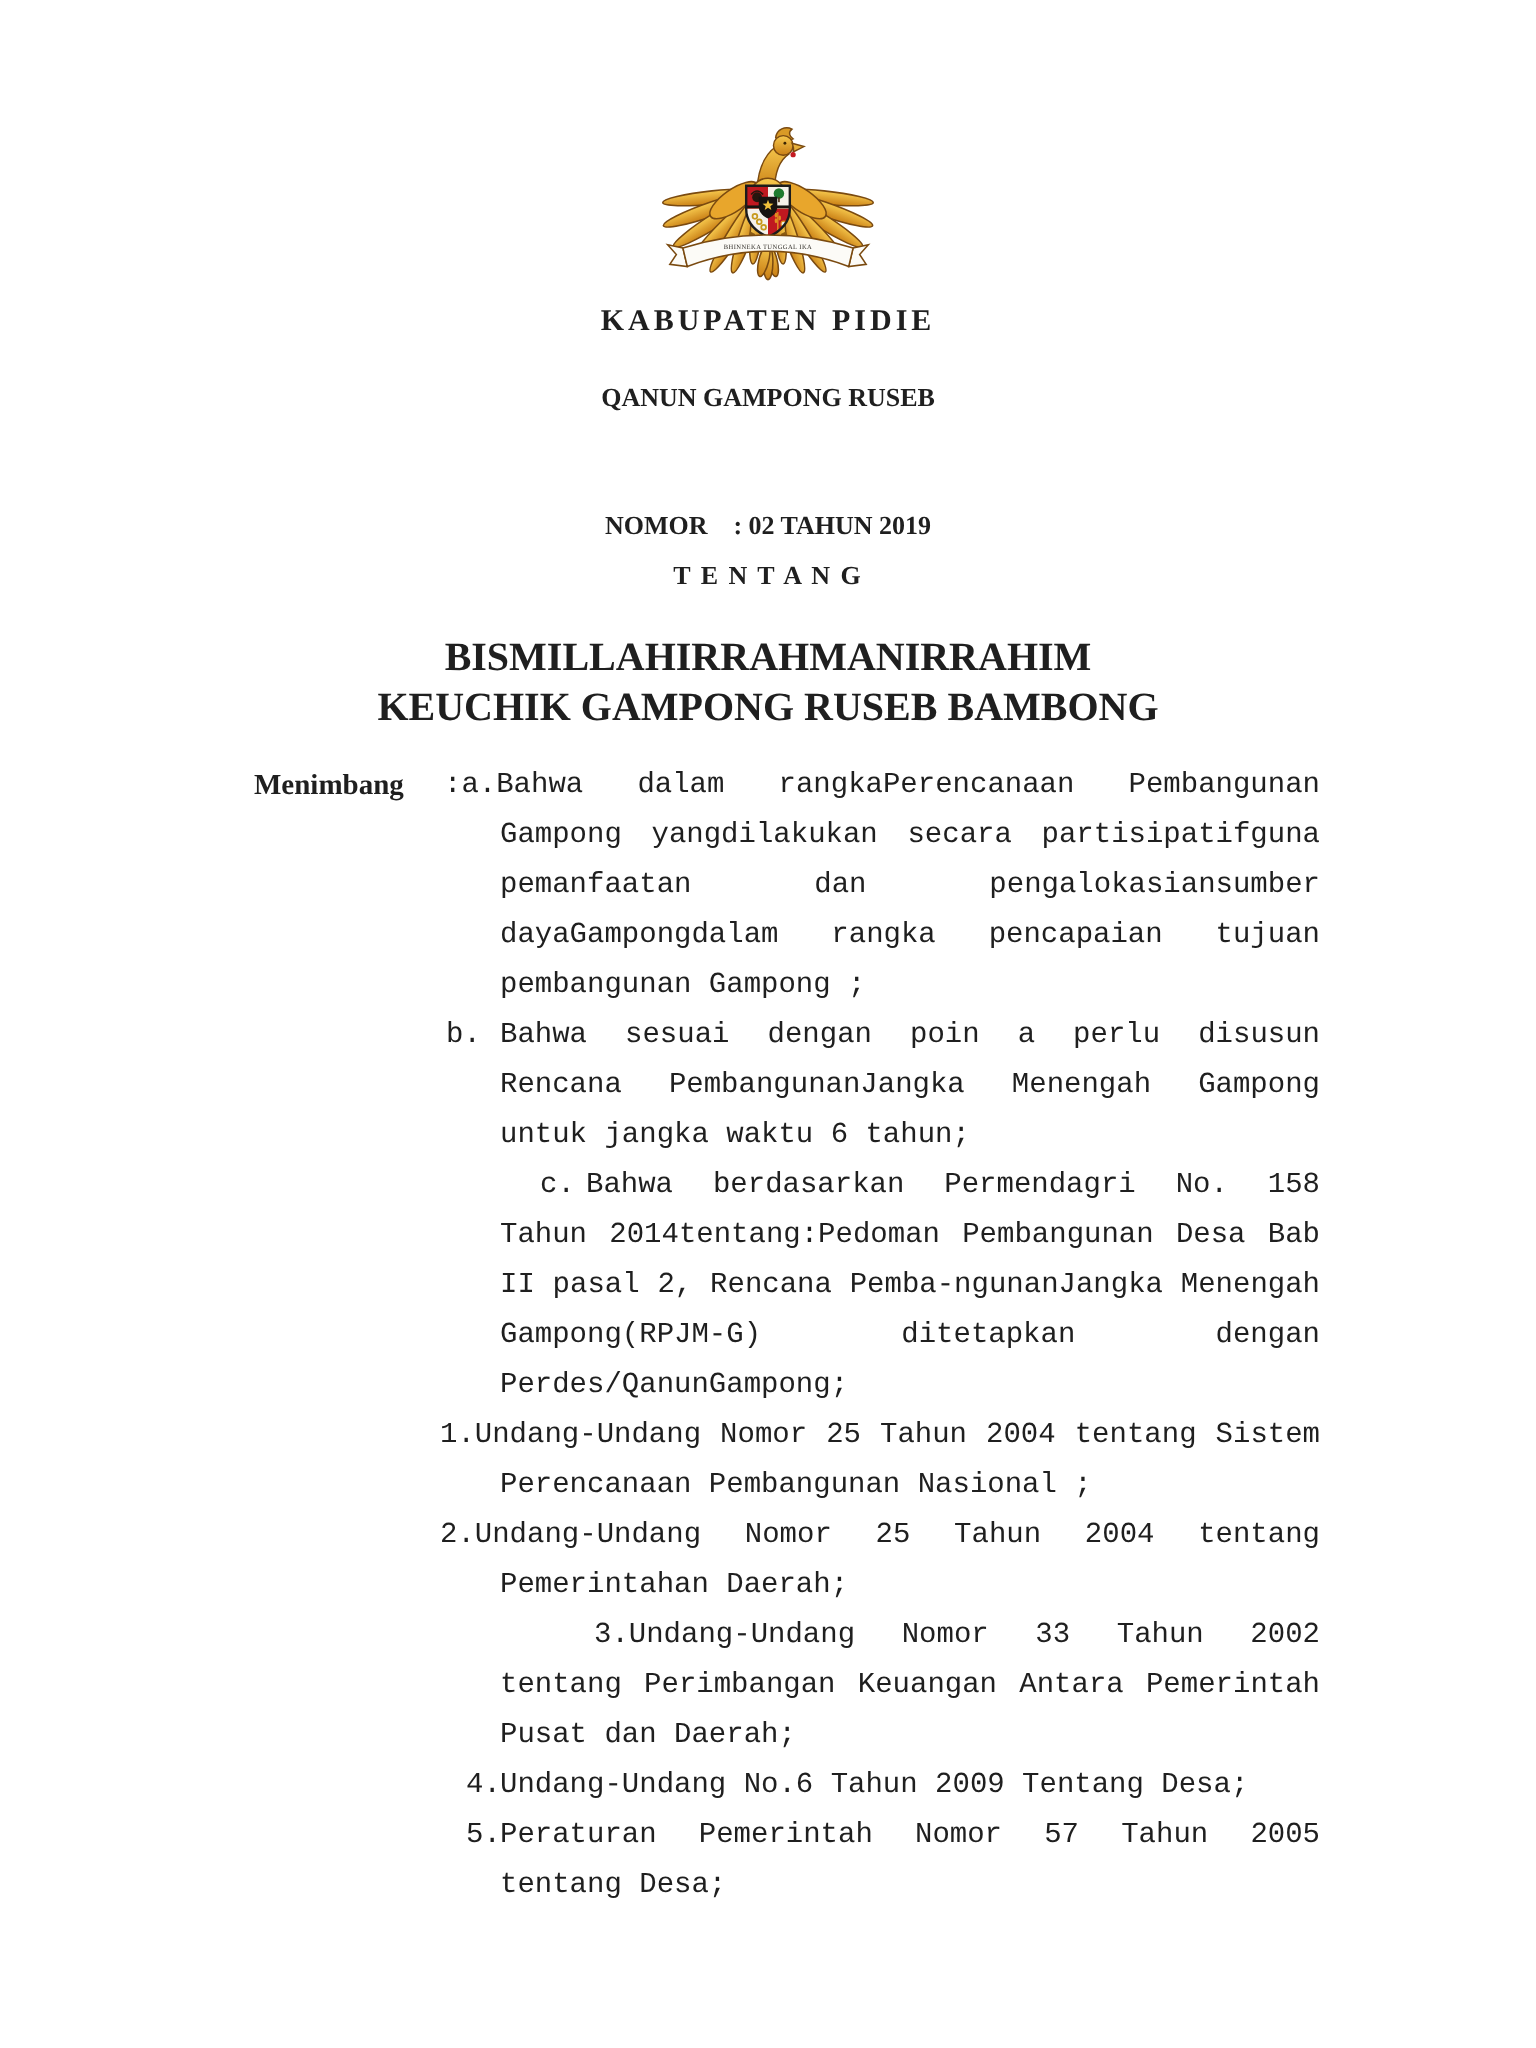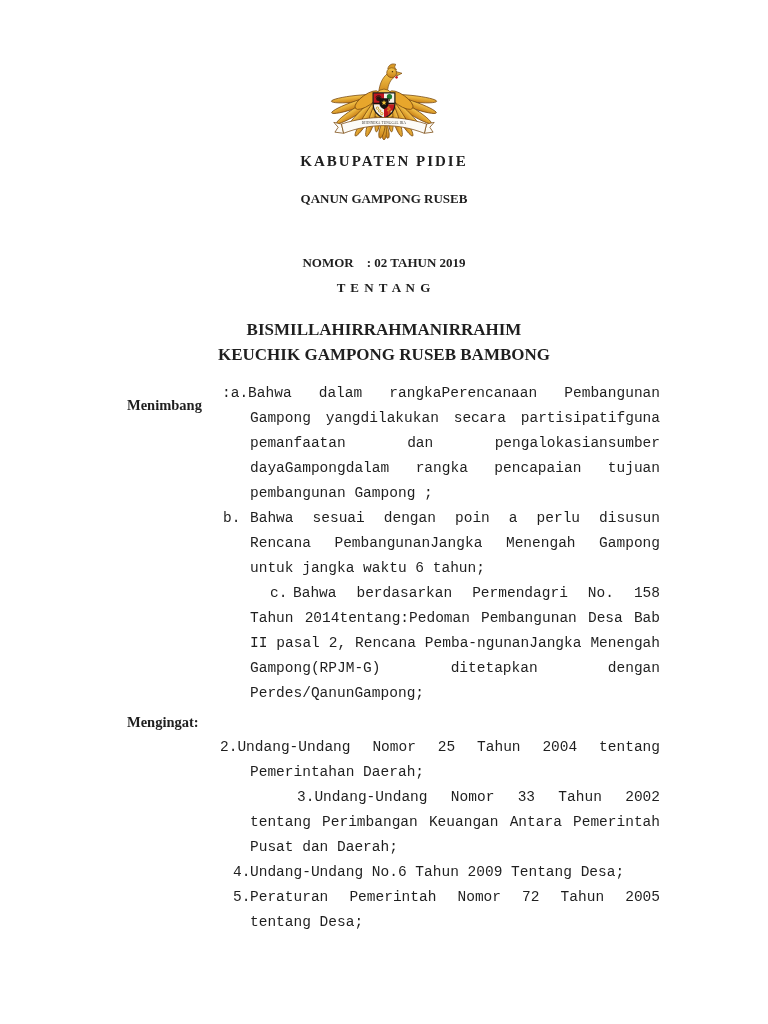--- a/index.html
+++ b/index.html
@@ -5,25 +5,25 @@
   html,body{margin:0;padding:0;background:#ffffff;}
   .page{position:relative;width:768px;height:1024px;background:#ffffff;overflow:hidden;
         font-family:"Liberation Serif","DejaVu Serif",serif;color:#1f1f1f;}
   .emblem{width:120px;height:104px;margin:42px auto 0 auto;}
   .emblem svg{display:block;width:120px;height:104px;}
   .h-region{text-align:center;font-weight:700;font-size:15px;letter-spacing:2px;margin-top:7px;}
   .doc-head{margin-top:16px;text-align:center;font-weight:700;font-size:13px;line-height:25px;}
   .pre{white-space:pre;margin-top:39px;}
   .ls1{letter-spacing:1px;}
   .subject{margin-top:21px;text-align:center;font-weight:700;font-size:15.5px;line-height:19px;}
-  .bis{margin-top:17px;text-align:center;font-weight:700;font-size:17px;line-height:25px;}
+  .bis{margin-top:17px;text-align:center;font-weight:700;font-size:20px;line-height:25px;}
   .bodytext{margin:14px 0 0 127px;width:533px;font-size:14.5px;line-height:25px;}
   .menimbang-sec{position:relative;}
   .side-label{font-weight:700;}
-  .menimbang-sec .side-label{position:absolute;left:0;top:12px;}
+  .menimbang-sec .side-label{position:absolute;left:0;top:0;}
   .para{margin:0 0 0 123px;width:410px;text-align:justify;text-align-last:left;font-family:Liberation Mono, monospace;}
   .pa{text-indent:-28px;}
   .pb{text-indent:-27px;}
   .pc{text-indent:20px;}
   .pfx-b{display:inline-block;width:27px;text-indent:0;}
   .pfx-c{display:inline-block;width:23px;text-indent:0;}
   .pfx-d{display:inline-block;width:17px;text-indent:0;}
   .mlab{margin:4px 0 0 0;}
   .l12{text-indent:-30px;}
   .l3{text-indent:47px;}
@@ -133,23 +133,23 @@
 
   <div class="bodytext">
 
     <section class="menimbang-sec">
       <span class="side-label">Menimbang</span>
       <p class="para pa"><span>:a.</span><span>Bahwa dalam rangkaPerencanaan Pembangunan Gampong yangdilakukan secara partisipatifguna pemanfaatan dan pengalokasiansumber dayaGampongdalam rangka pencapaian tujuan pembangunan Gampong ;</span></p>
       <p class="para pb"><span class="pfx-b">b.</span><span>Bahwa sesuai dengan poin a perlu disusun Rencana PembangunanJangka Menengah Gampong untuk jangka waktu 6 tahun;</span></p>
       <p class="para pc"><span class="pfx-c">c.</span><span>Bahwa berdasarkan Permendagri No. 158 Tahun 2014tentang:Pedoman Pembangunan  Desa Bab II pasal 2, Rencana Pemba-ngunanJangka Menengah Gampong(RPJM-G) ditetapkan dengan Perdes/QanunGampong;</span></p>
     </section>
 
-    <p class="side-label mlab">Mengingat:</p>
 
     <div>
+      <p class="para l12"><span>1.</span><span>Undang-Undang  Nomor  25 Tahun 2004 tentang Sistem Perencanaan Pembangunan Nasional ;</span></p>
       <p class="para l12"><span>2.</span><span>Undang-Undang Nomor 25 Tahun 2004 tentang Pemerintahan Daerah;</span></p>
       <p class="para l3"><span>3.</span><span>Undang-Undang Nomor 33 Tahun 2002 tentang Perimbangan Keuangan Antara Pemerintah Pusat dan Daerah;</span></p>
       <p class="para l45"><span class="pfx-d">4.</span><span>Undang-Undang No.6 Tahun 2009 Tentang Desa;</span></p>
-      <p class="para l45"><span class="pfx-d">5.</span><span>Peraturan Pemerintah Nomor 72 Tahun 2005 tentang Desa;</span></p>
+      <p class="para l45"><span class="pfx-d">5.</span><span>Peraturan Pemerintah Nomor 57 Tahun 2005 tentang Desa;</span></p>
     </div>
 
   </div>
 </div>
 
 </body></html>

